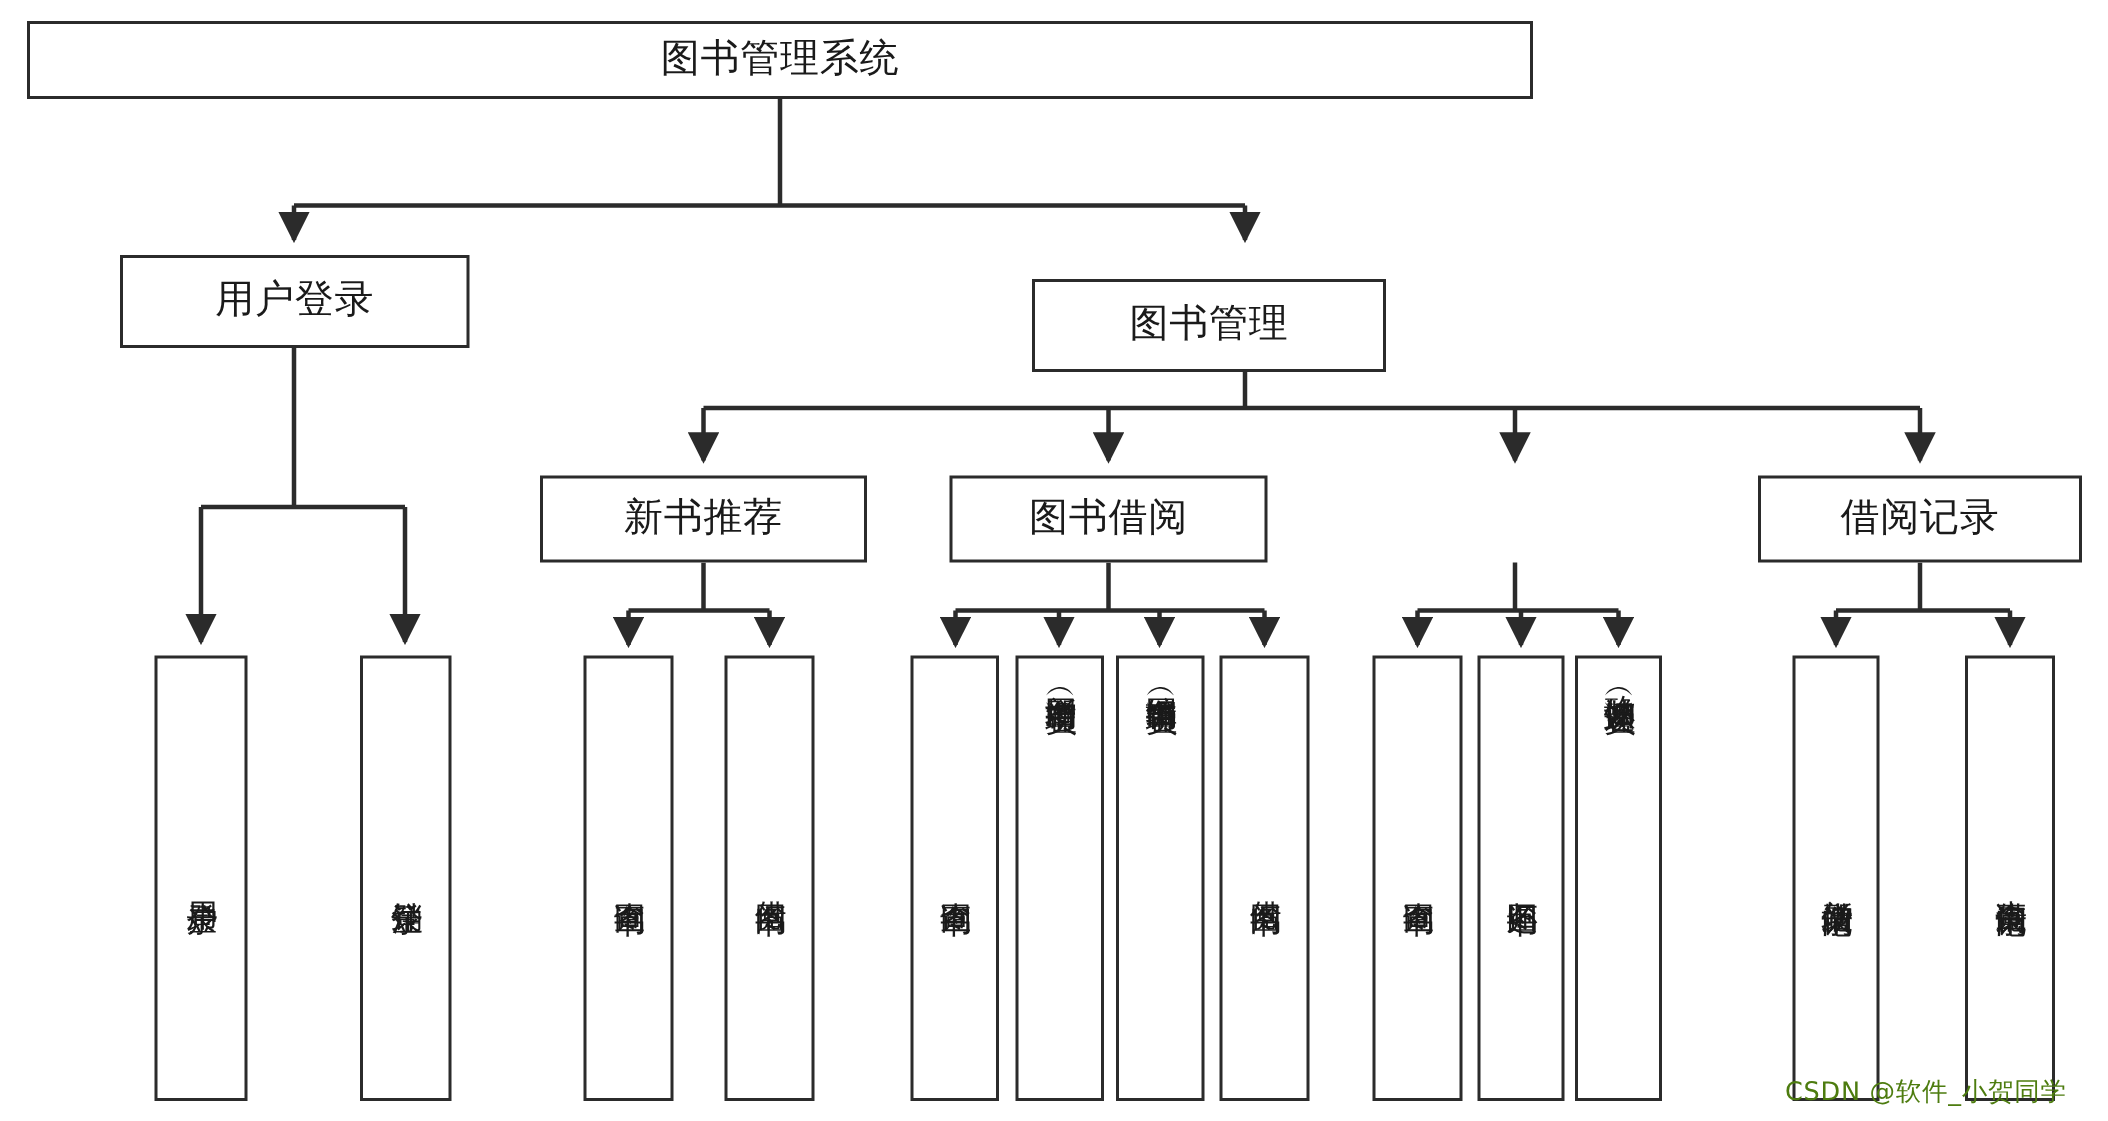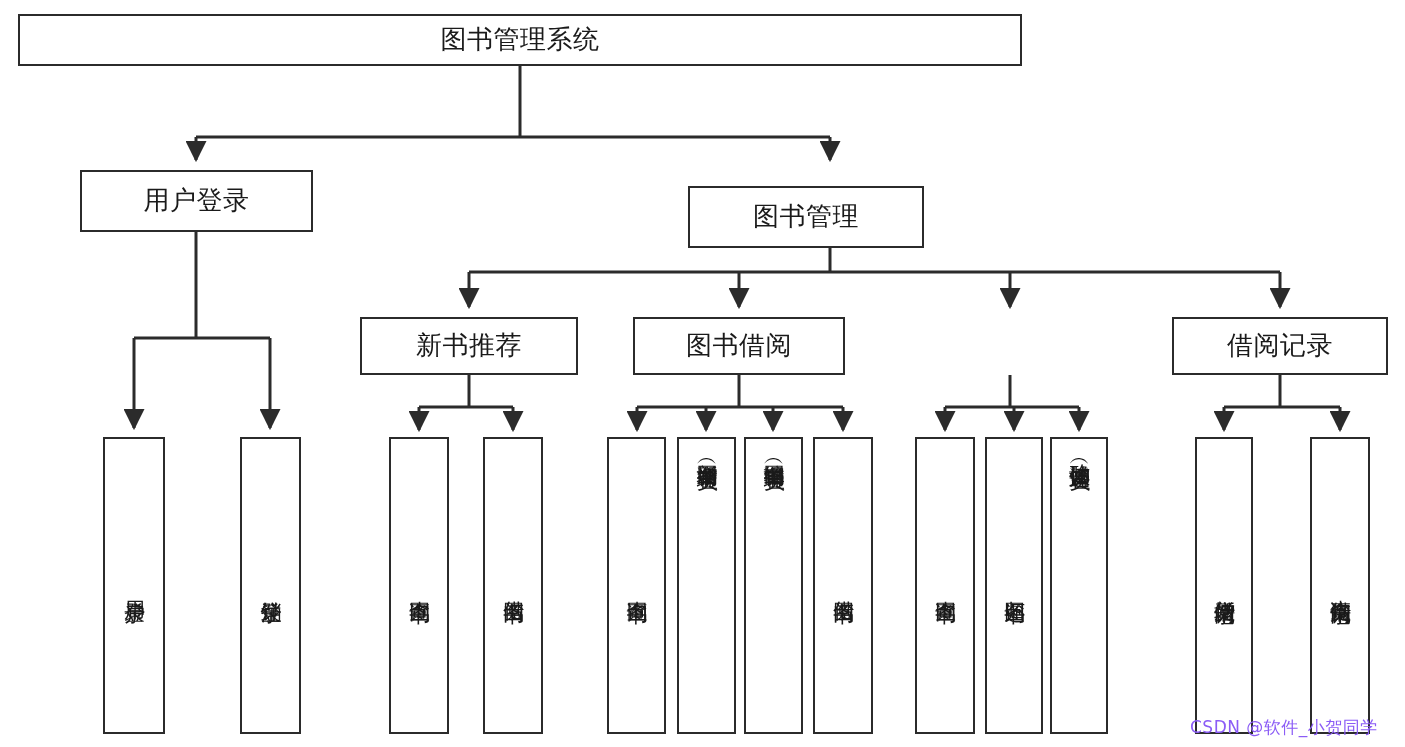--- a/index.html
+++ b/index.html
@@ -62,21 +62,21 @@
     margin-top: auto;
     margin-bottom: auto;
   }
   .node.leaf.center {
     align-items: center;
     padding-top: 0;
   }
   .watermark {
     position: absolute;
     font-size: 17px;
-    color: #8b5cf6;
+    color: #4d7c0f;
     letter-spacing: 0.5px;
     white-space: nowrap;
     z-index: 5;
     font-family: "DejaVu Sans", "Liberation Sans", sans-serif;
   }
 </style>
 </head>
 <body>
 
 <div id="canvas">

